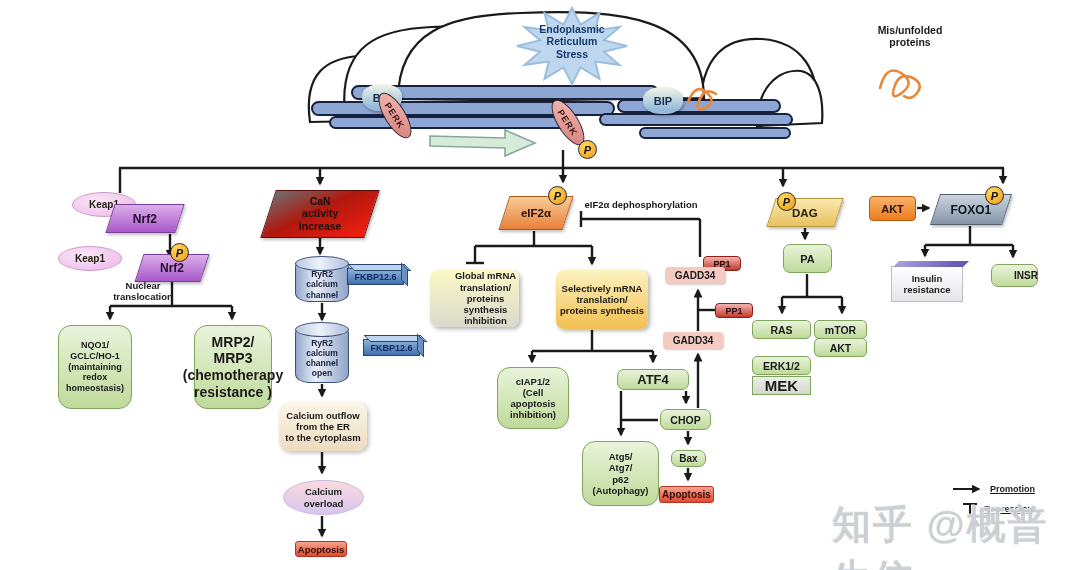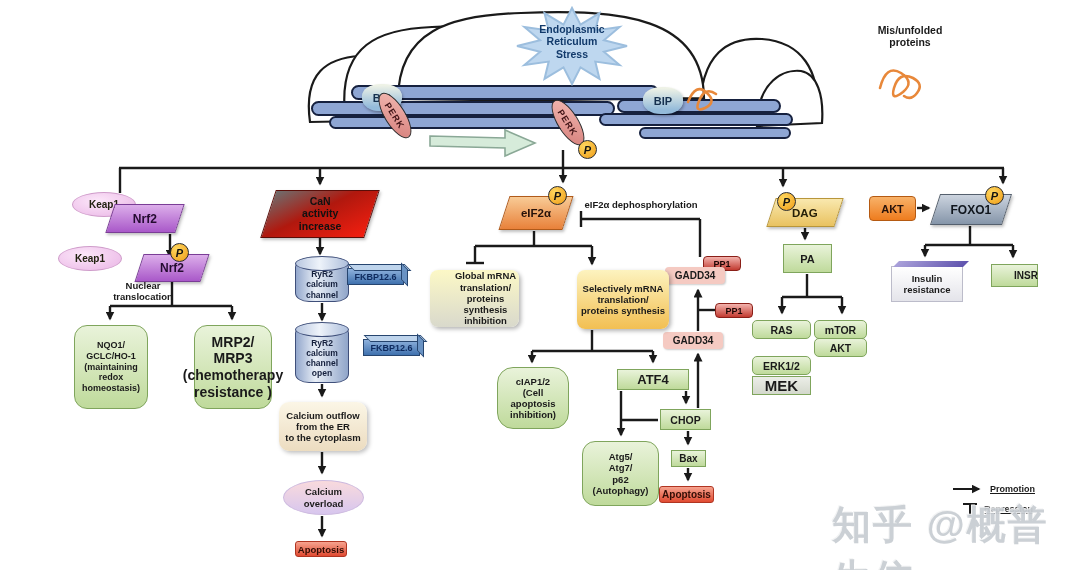--- a/index.html
+++ b/index.html
@@ -3,21 +3,21 @@
 <meta charset="utf-8">
 <style>
   html,body{margin:0;padding:0;background:#fff;}
   #canvas{position:relative;width:1080px;height:570px;background:#fff;overflow:hidden;
           font-family:"Liberation Sans",sans-serif;}
   svg.layer{position:absolute;left:0;top:0;z-index:1;}
   .node{position:absolute;box-sizing:border-box;display:flex;align-items:center;justify-content:center;
         text-align:center;font-weight:bold;color:#1a1a1a;z-index:3;}
   .ml{white-space:pre-line;line-height:1.18;}
   
-  .gbox{background:linear-gradient(180deg,#e9f3da,#bfda9b);border:1.6px solid #7fa55c;border-radius:0;}
+  .gbox{background:linear-gradient(180deg,#e9f3da,#bfda9b);border:1.6px solid #7fa55c;border-radius:7px;}
   .gbig{border-radius:13px;}
   .graybox{background:linear-gradient(180deg,#eceee8,#d3d8cc);border:1.6px solid #7fa55c;border-radius:7px;}
   
   .par{transform:skewX(-18deg);border:1.8px solid;box-shadow:2px 2px 3px rgba(0,0,0,.25);}
   .par>span{display:block;width:100%;transform:skewX(18deg);}
   .par-purple{background:linear-gradient(180deg,#dcaeea,#a958c9);border-color:#7a3d96;color:#240b30;}
   .par-red{background:linear-gradient(150deg,#6e6e6e 0%,#b0180e 45%,#f31f10 100%);border-color:#5a0d08;color:#111;}
   .par-orange{background:linear-gradient(180deg,#f8cb96,#e8813a);border-color:#b05a1a;color:#27120a;}
   .par-tan{background:linear-gradient(180deg,#f9e8ae,#e9c260);border-color:#b8963a;color:#262008;}
   .par-slate{background:linear-gradient(180deg,#ccd4df,#8595a9);border-color:#55606e;color:#10161d;}
@@ -176,21 +176,21 @@
   <div class="node par par-purple" style="left:110px;top:204px;width:70px;height:29px;font-size:12px;">
        <span>Nrf2</span>
     </div>
   <div class="pbadge" style="left:170px;top:243px;">P</div>
   <div class="node pellipse" style="left:58px;top:246px;width:64px;height:25px;font-size:10px;">Keap1</div>
   <div class="node par par-purple" style="left:139px;top:254px;width:66px;height:28px;font-size:12px;">
        <span>Nrf2</span>
     </div>
   <div class="node ml" style="left:100px;top:280px;width:86px;font-size:9.5px;">Nuclear
 translocation</div>
-  <div class="node gbox gbig ml" style="left:74px;top:325px;width:74px;height:84px;font-size:9px;">NQO1/
+  <div class="node gbox gbig ml" style="left:58px;top:325px;width:74px;height:84px;font-size:9px;">NQO1/
 GCLC/HO-1
 (maintaining
 redox
 homeostasis)</div>
   <div class="node gbox gbig ml" style="left:194px;top:325px;width:78px;height:84px;font-size:14px;">MRP2/
 MRP3
 (chemotherapy
 resistance )</div>
 
   <div class="node par par-red ml" style="left:268px;top:190px;width:104px;height:48px;font-size:10.5px;">
@@ -223,24 +223,24 @@
   <div class="pbadge" style="left:548px;top:186px;">P</div>
   <div class="node" style="left:582px;top:199px;width:118px;font-size:9.5px;">eIF2α dephosphorylation</div>
   <div class="node pp1box" style="left:703px;top:256px;width:38px;height:15px;font-size:9px;">PP1</div>
   <div class="node pinkbox" style="left:665px;top:267px;width:60px;height:17px;font-size:10px;">GADD34</div>
   <div class="node pp1box" style="left:715px;top:303px;width:38px;height:15px;font-size:9px;">PP1</div>
   <div class="node pinkbox" style="left:663px;top:332px;width:60px;height:17px;font-size:10px;">GADD34</div>
   <div class="node ybox ml" style="left:430px;top:270px;width:89px;height:57px;font-size:9.5px;padding-left:22px;">Global mRNA
 translation/
 proteins synthesis
 inhibition</div>
-  <div class="node obox ml" style="left:577px;top:270px;width:92px;height:59px;font-size:9.5px;">Selectively mRNA
+  <div class="node obox ml" style="left:556px;top:270px;width:92px;height:59px;font-size:9.5px;">Selectively mRNA
 translation/
 proteins synthesis</div>
-  <div class="node gbox gbig ml" style="left:497px;top:367px;width:72px;height:62px;font-size:9.5px;border-radius:16px;">cIAP1/2
+  <div class="node gbox gbig ml" style="left:497px;top:367px;width:72px;height:62px;font-size:9.5px;">cIAP1/2
 (Cell
 apoptosis
 inhibition)</div>
   <div class="node gbox" style="left:617px;top:369px;width:72px;height:21px;font-size:13px;">ATF4</div>
   <div class="node gbox" style="left:660px;top:409px;width:51px;height:21px;font-size:10.5px;">CHOP</div>
   <div class="node gbox gbig ml" style="left:582px;top:441px;width:77px;height:65px;font-size:9.5px;">Atg5/
 Atg7/
 p62
 (Autophagy)</div>
   <div class="node gbox" style="left:671px;top:450px;width:35px;height:17px;font-size:10px;">Bax</div>

